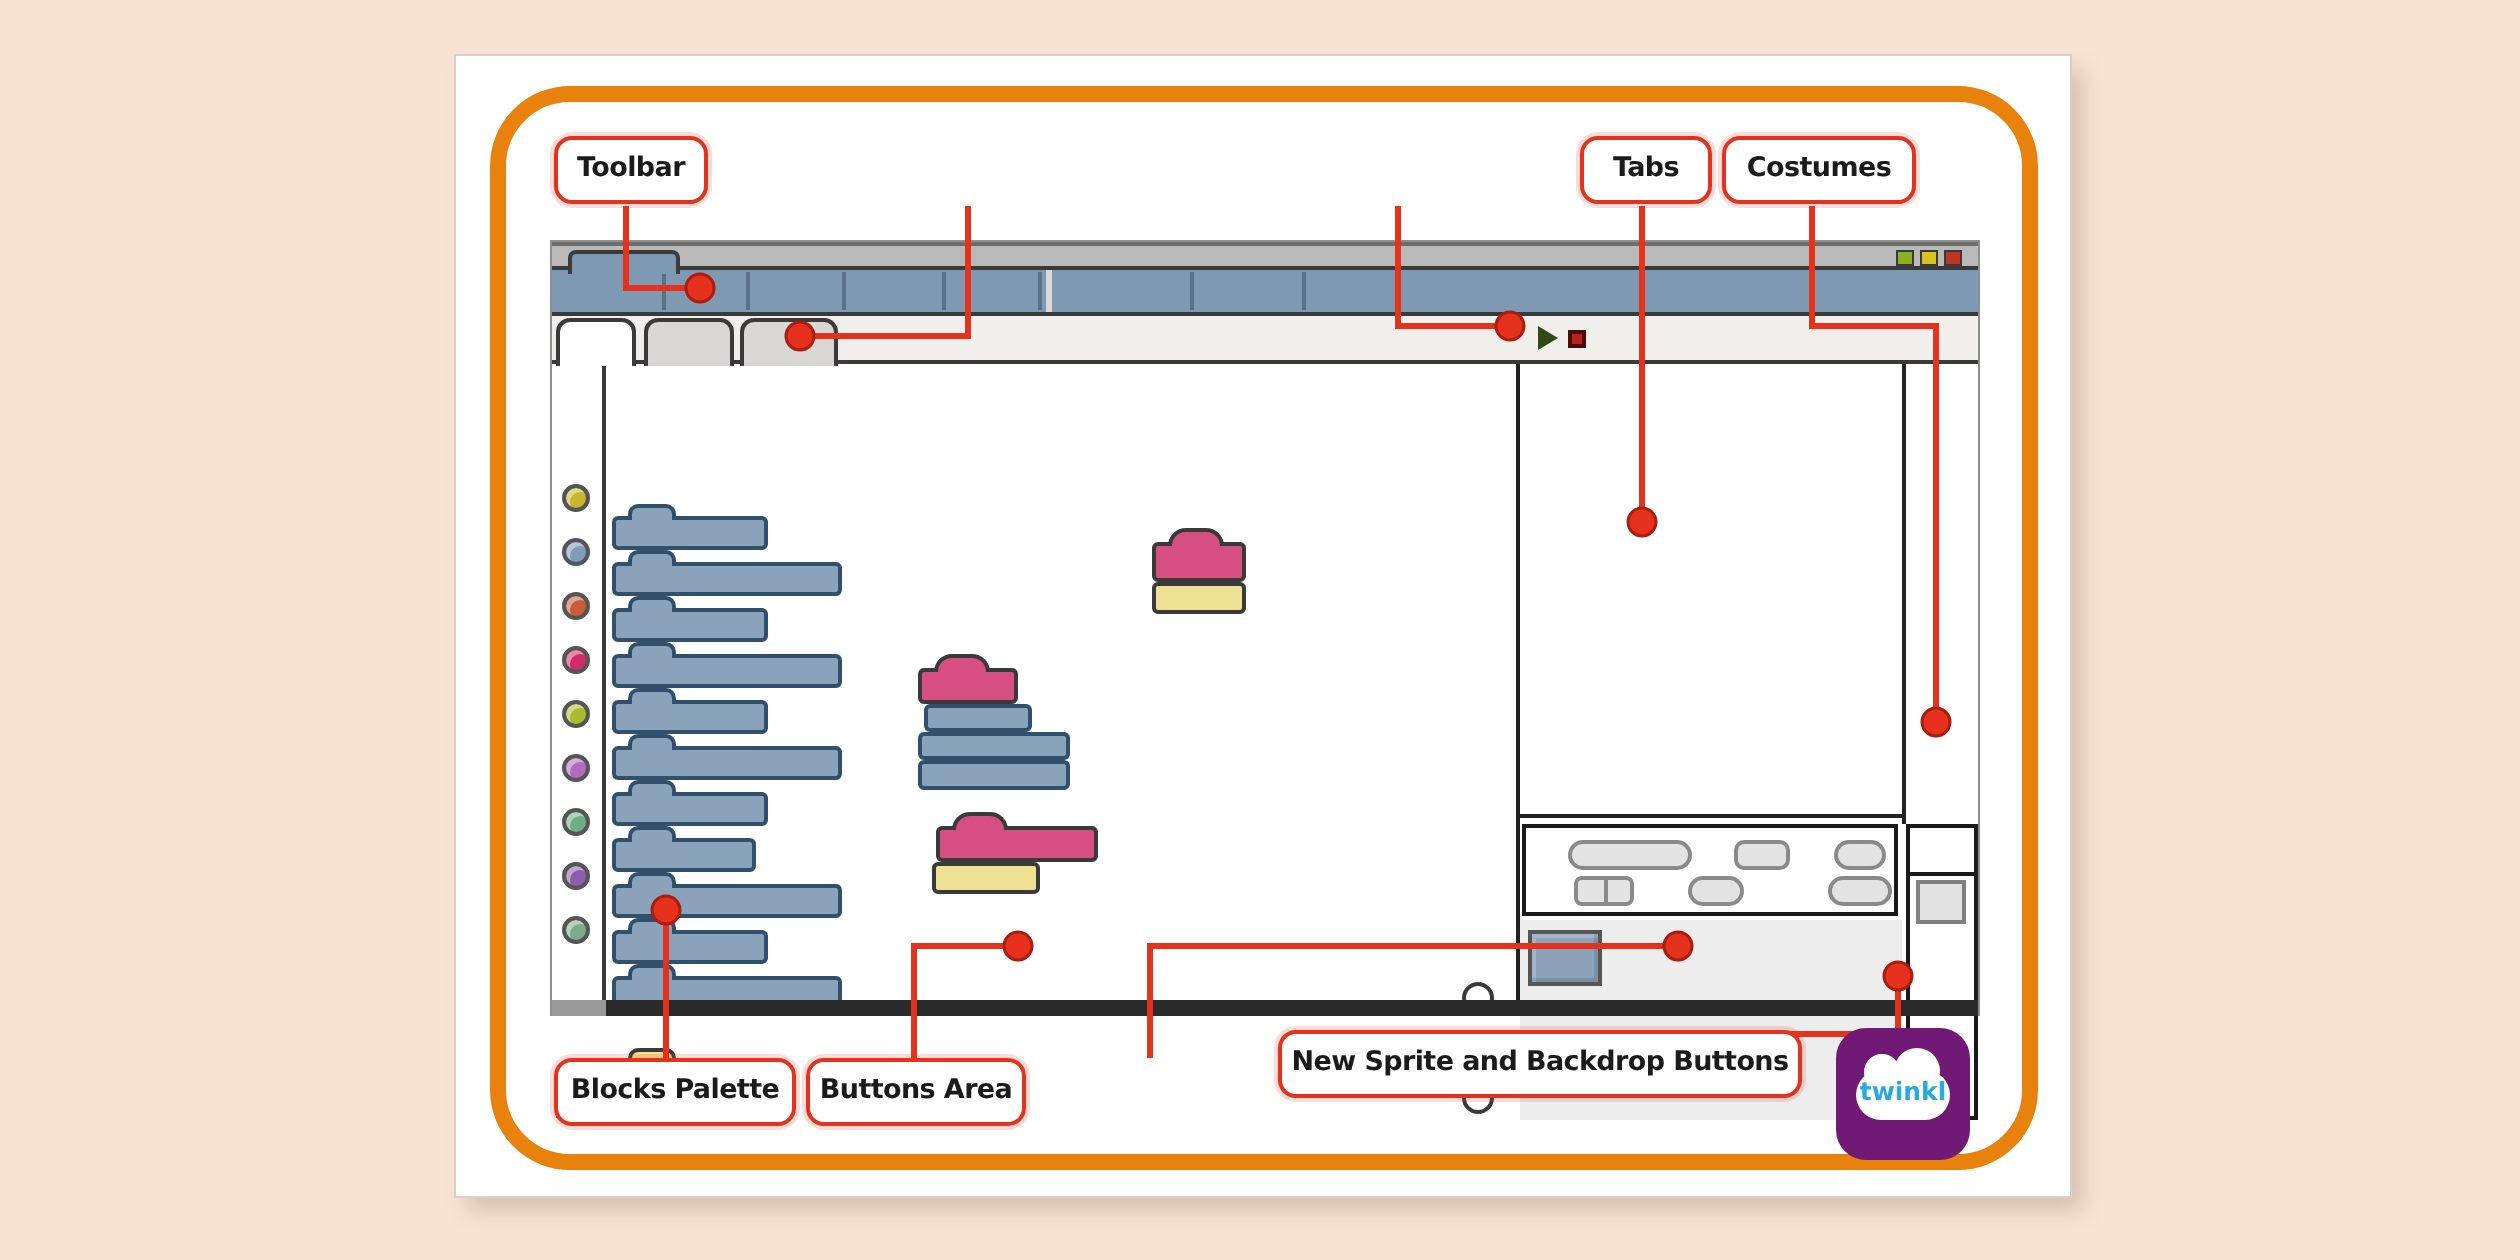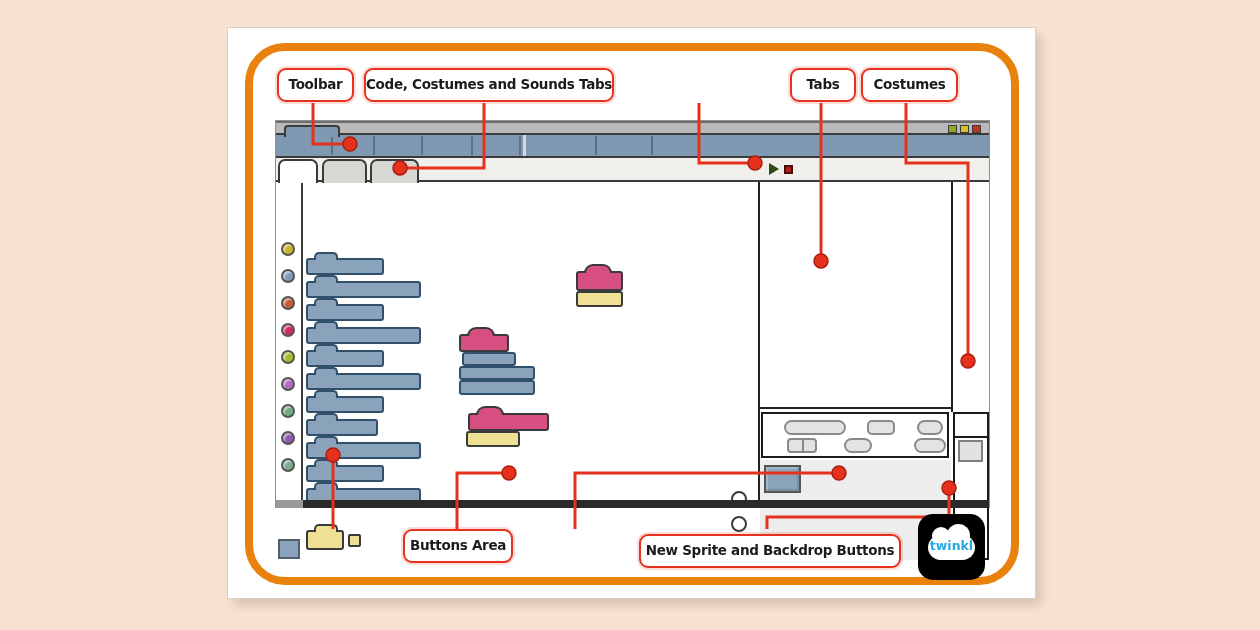--- a/index.html
+++ b/index.html
@@ -58,21 +58,21 @@
   .plusbtn{position:absolute;width:21px;height:18px;border:2px solid #3a4a5a;box-sizing:border-box;
      background:linear-gradient(#dde4ea,#dde4ea) center/2px 70% no-repeat,
                 linear-gradient(#dde4ea,#dde4ea) center/70% 2px no-repeat,#8ba3ba;}
   .bottombar{left:0;top:379px;width:713px;height:8px;background:#2a2a2a;}
 
   .playtri{position:absolute;width:0;height:0;border-left:10px solid #2f4a12;
            border-top:6px solid transparent;border-bottom:6px solid transparent;}
   .stopsq{position:absolute;width:9px;height:9px;background:#b5241c;border:2px solid #4a0d08;box-sizing:border-box;}
 
   
-  .logo{position:absolute;left:918px;top:514px;width:67px;height:66px;background:#000000;
+  .logo{position:absolute;left:918px;top:514px;width:67px;height:66px;background:#701a75;
         border-radius:15px;z-index:7;}
   .cloud{position:absolute;left:10px;top:21px;width:47px;height:25px;background:#fff;border-radius:13px;}
   .cloud::before{content:"";position:absolute;left:4px;top:-8px;width:18px;height:18px;background:#fff;border-radius:50%;}
   .cloud::after{content:"";position:absolute;left:19px;top:-11px;width:23px;height:23px;background:#fff;border-radius:50%;}
   .logotext{position:absolute;left:0;top:24px;width:67px;text-align:center;color:#2aa9e0;
             font-weight:bold;font-size:12.5px;z-index:2;}
 </style>
 </head>
 <body>
 
@@ -212,24 +212,24 @@
       <circle cx="821" cy="261" r="7"></circle>
       <circle cx="968" cy="361" r="7"></circle>
       <circle cx="333" cy="455" r="7"></circle>
       <circle cx="509" cy="473" r="7"></circle>
       <circle cx="839" cy="473" r="7"></circle>
       <circle cx="949" cy="488" r="7"></circle>
     </g>
   </svg>
 
   <div class="label" style="left:277px;top:68px;width:73px">Toolbar</div>
-  <div class="label" style="left:364px;top:68px;width:246px">Code, Costumes and Sounds Tabs</div>
   <div class="label" style="left:790px;top:68px;width:62px">Tabs</div>
   <div class="label" style="left:861px;top:68px;width:93px">Costumes</div>
+  <div class="label" style="left:277px;top:529px;width:117px">Blocks Palette</div>
   <div class="label" style="left:403px;top:529px;width:106px">Buttons Area</div>
-  <div class="label" style="left:639px;top:534px;width:258px">New Sprite and Backdrop Buttons</div>
+  <div class="label" style="left:639px;top:515px;width:258px">New Sprite and Backdrop Buttons</div>
 
   <div class="logo">
     <div class="cloud"></div>
     <div class="logotext">twinkl</div>
   </div>
 
 </div>
 
 </body></html>

